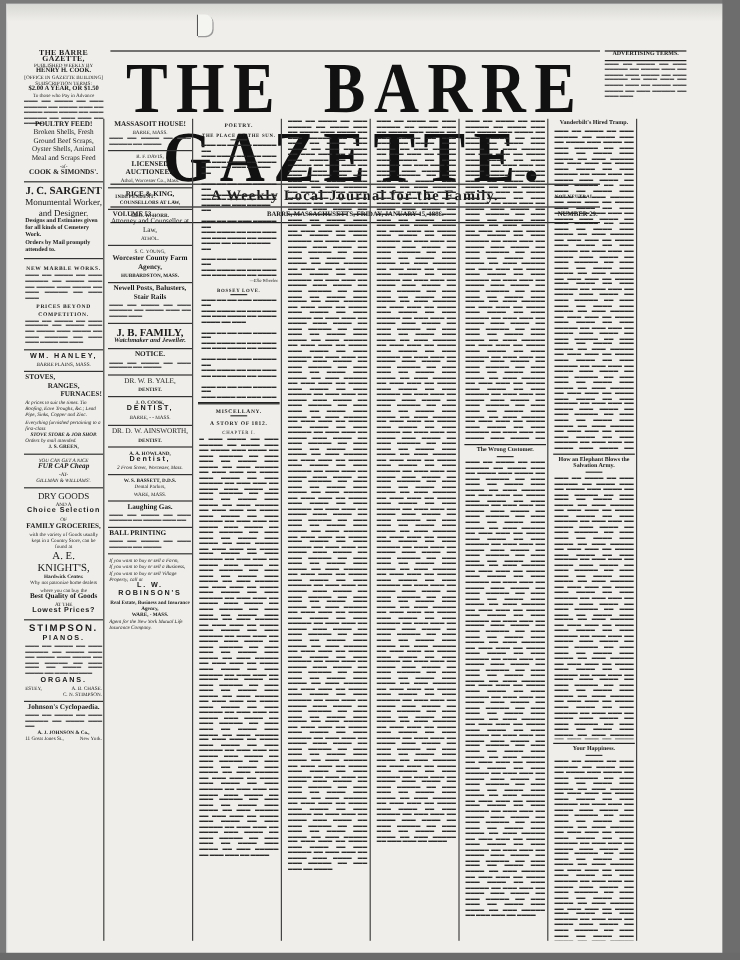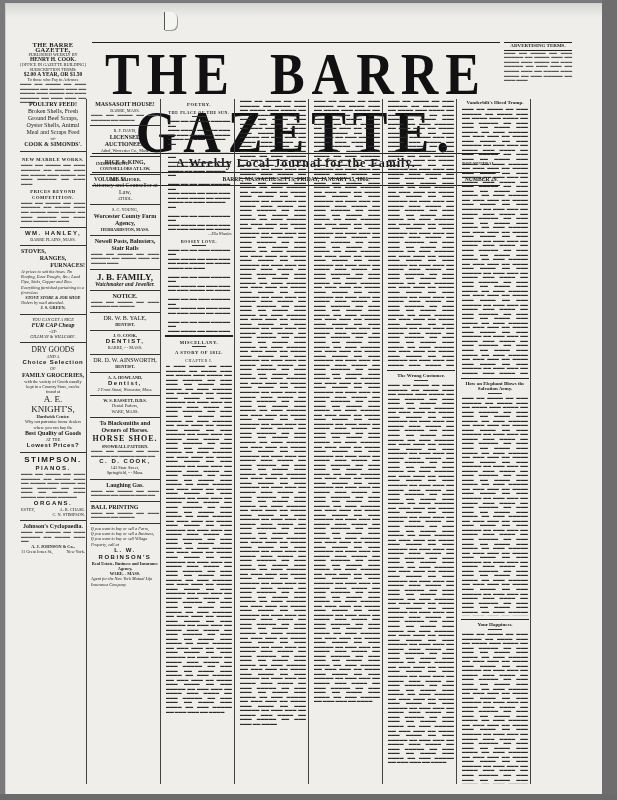--- a/index.html
+++ b/index.html
@@ -96,20 +96,27 @@
       <div class="ad">
         <div class="med">POULTRY FEED!</div>
         <div class="med" style="font-weight:normal">Broken Shells, Fresh</div>
         <div class="med" style="font-weight:normal">Ground Beef Scraps,</div>
         <div class="med" style="font-weight:normal">Oyster Shells, Animal</div>
         <div class="med" style="font-weight:normal">Meal and Scraps Feed</div>
         <div>-of-</div>
         <div class="med">COOK &amp; SIMONDS'.</div>
       </div>
       <div class="ad">
+        <div class="big">J. C. SARGENT</div>
+        <div class="bigs">Monumental Worker,</div>
+        <div class="bigs">and Designer.</div>
+        <div class="left" style="font-size:5px;line-height:6px;font-weight:bold">Designs and Estimates given for all kinds of Cemetery Work.</div>
+        <div class="left" style="font-size:5px;line-height:6px;font-weight:bold">Orders by Mail promptly attended to.</div>
+      </div>
+      <div class="ad">
         <div class="hd">NEW MARBLE WORKS.</div>
         <div class="filler">▬▬▬ ▬▬ ▬▬▬▬ ▬▬ ▬▬▬ ▬▬▬▬▬ ▬▬ ▬▬▬▬ ▬▬▬ ▬▬ ▬▬▬▬ ▬▬▬ ▬▬▬▬ ▬▬ ▬▬▬ ▬▬▬▬▬ ▬▬ ▬▬▬ ▬▬▬</div>
         <div class="hd">PRICES BEYOND COMPETITION.</div>
         <div class="filler">▬▬▬ ▬▬ ▬▬▬▬ ▬▬ ▬▬▬ ▬▬▬▬▬ ▬▬ ▬▬▬▬ ▬▬▬ ▬▬ ▬▬▬▬ ▬▬▬ ▬▬▬▬ ▬▬ ▬▬▬ ▬▬▬▬▬ ▬▬ ▬▬▬ ▬▬▬ ▬▬▬▬ ▬▬ ▬▬▬</div>
       </div>
       <div class="ad">
         <div class="med wide">WM. HANLEY,</div>
         <div>BARRE PLAINS, MASS.</div>
       </div>
       <div class="ad">
@@ -217,29 +224,20 @@
           <div style="font-weight:bold">A. A. HOWLAND,</div>
           <div class="med wide">Dentist,</div>
           <div class="ital">2 Front Street, Worcester, Mass.</div>
         </div>
       <div class="ad">
           <div style="font-weight:bold">W. S. BASSETT, D.D.S.</div>
           <div>Dental Parlors,</div>
           <div>WARE, MASS.</div>
         </div>
       <div class="ad">
-          <div class="med">To Blacksmiths and Owners of Horses.</div>
-          <div class="big wide" style="font-size:8px;font-family:'Liberation Serif',serif;letter-spacing:1px">HORSE SHOE.</div>
-          <div style="font-weight:bold">SNOWBALL PATTERN.</div>
-          <div class="filler">▬▬▬ ▬▬ ▬▬▬▬ ▬▬ ▬▬▬ ▬▬▬▬▬ ▬▬ ▬▬▬▬ ▬▬▬ ▬▬</div>
-          <div class="med wide">C. D. COOK,</div>
-          <div>143 State Street,</div>
-          <div>Springfield, - - Mass.</div>
-        </div>
-      <div class="ad">
           <div class="med">Laughing Gas.</div>
           <div class="filler">▬▬▬ ▬▬ ▬▬▬▬ ▬▬ ▬▬▬ ▬▬▬▬▬ ▬▬ ▬▬▬▬ ▬▬▬ ▬▬</div>
         </div>
       <div class="ad">
           <div class="med left">BALL PRINTING</div>
           <div class="filler">▬▬▬ ▬▬ ▬▬▬▬ ▬▬ ▬▬▬ ▬▬▬▬▬ ▬▬ ▬▬▬▬</div>
         </div>
       <div class="ad" style="border-bottom:none">
           <div class="left ital">If you want to buy or sell a Farm,</div>
           <div class="left ital">If you want to buy or sell a Business,</div>

